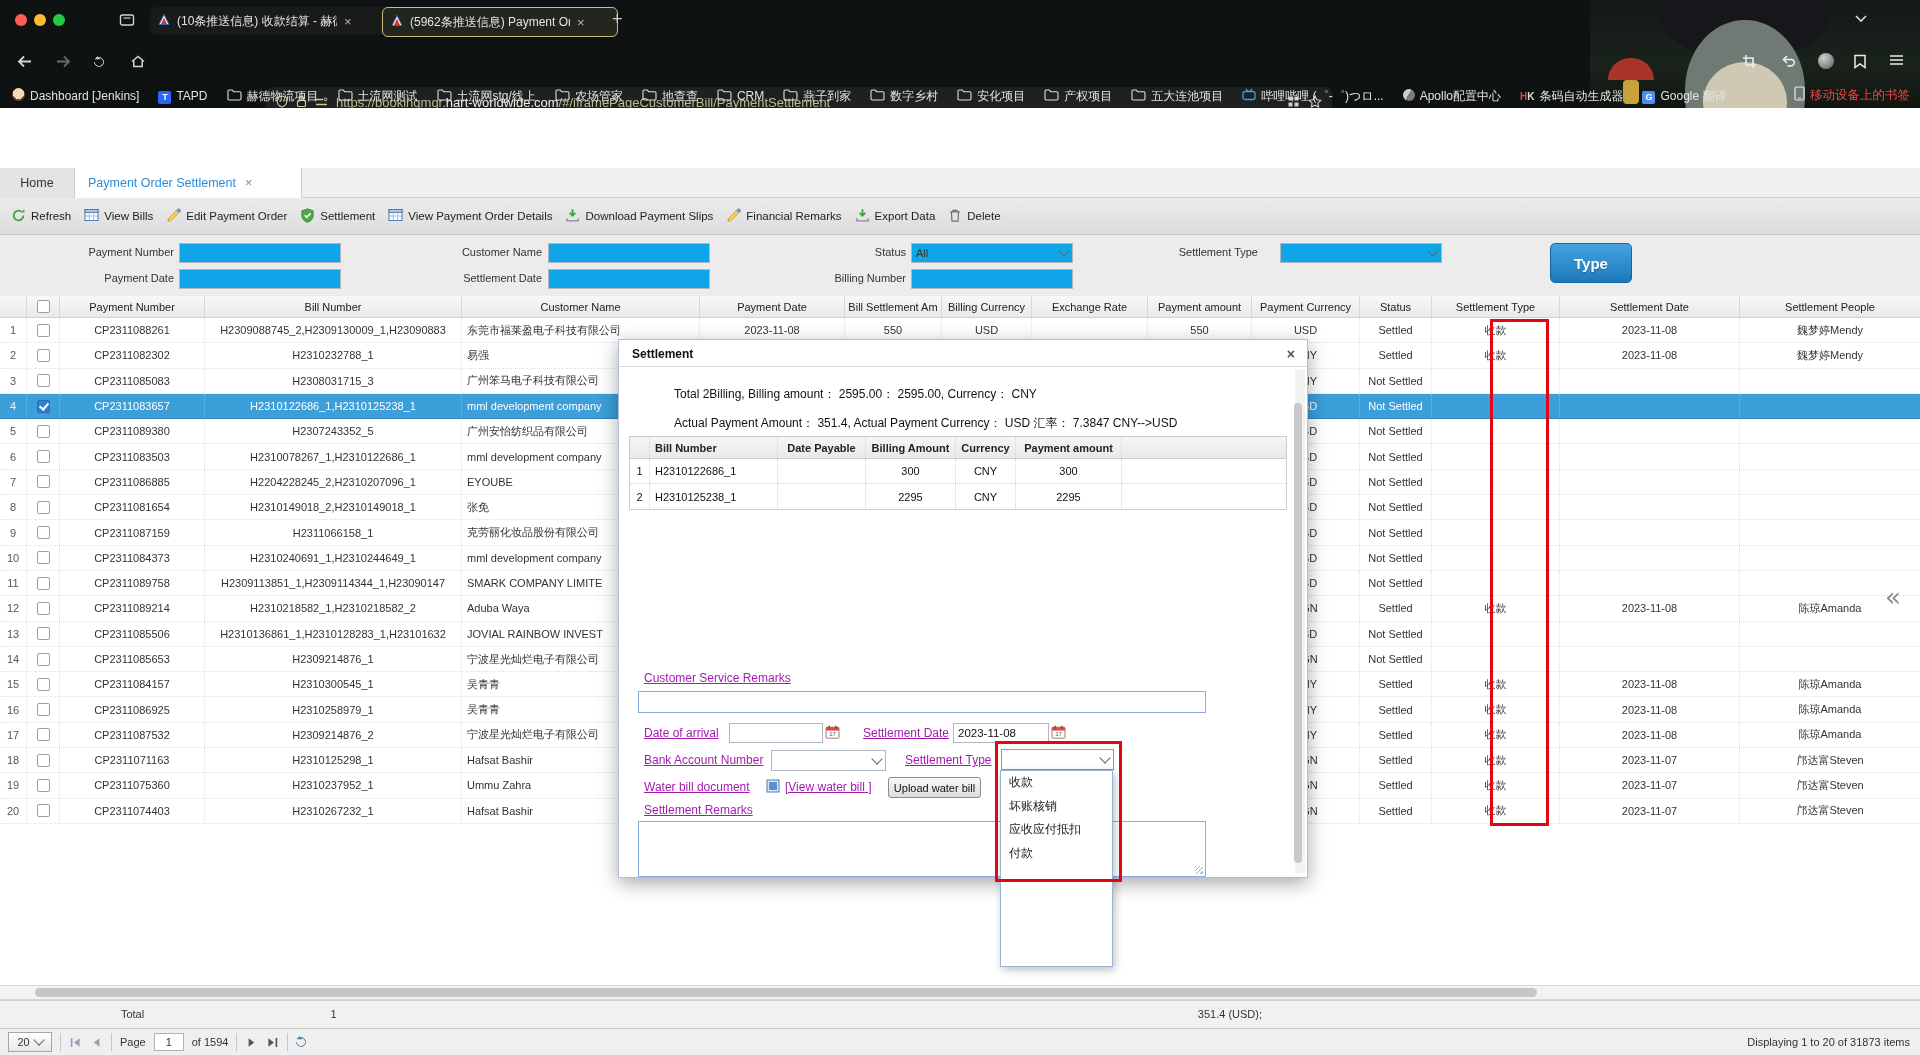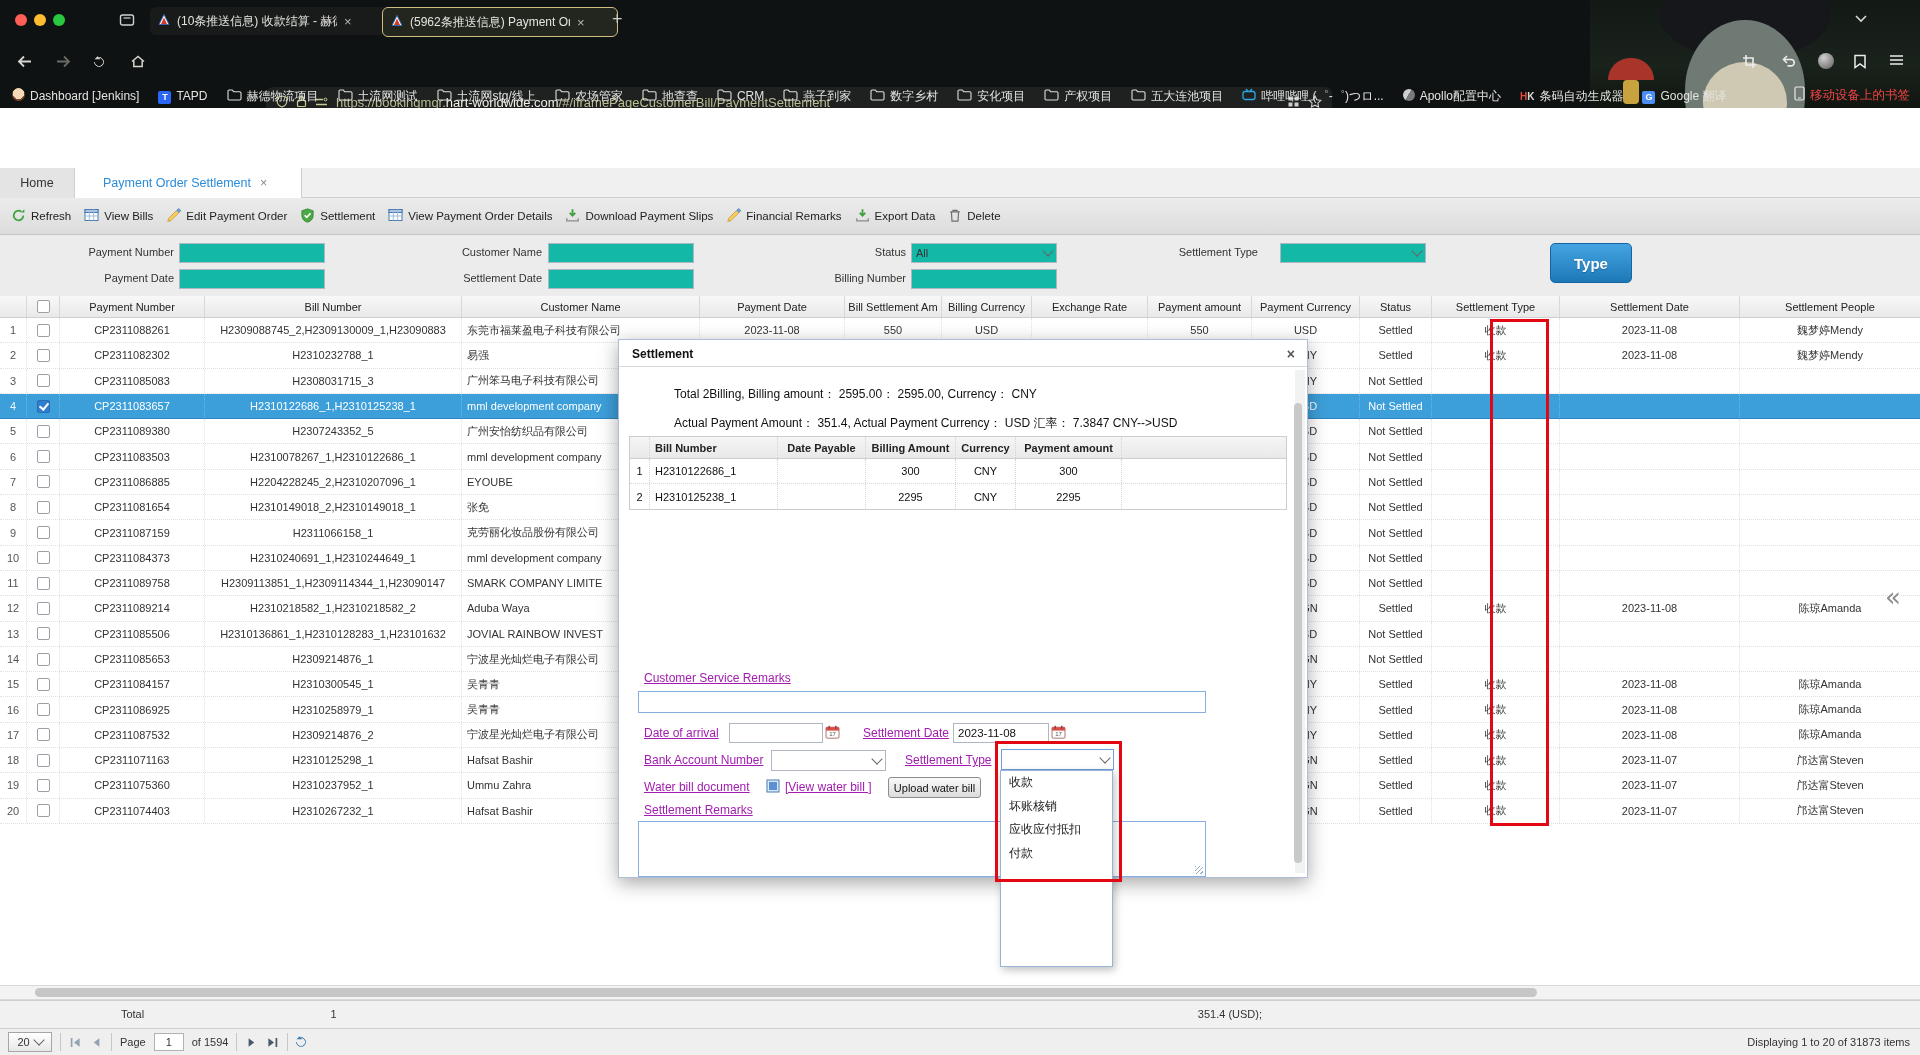--- a/index.html
+++ b/index.html
@@ -50,30 +50,30 @@
   #badge{position:absolute;left:1672px;top:116px;background:#f23c3c;color:#fff;font-size:10px;font-weight:bold;
     border-radius:9px;padding:2px 6px;}
   #user{position:absolute;left:1716px;top:133px;font-size:13px;color:#333;white-space:nowrap;}
   #lang{position:absolute;left:1845px;top:126px;width:58px;height:29px;border:1px solid #9a9a9a;border-radius:3px;
     background:#fff;font-size:13px;color:#333;display:flex;align-items:center;justify-content:center;box-sizing:border-box;}
   
   #strip{position:absolute;top:168px;left:0;width:1920px;height:30px;background:#f0f0f0;border-bottom:1px solid #cfcfcf;box-sizing:border-box;}
   #tab-home{position:absolute;left:0;top:0;width:75px;height:30px;background:#e4e4e4;border-right:1px solid #cfcfcf;
     display:flex;align-items:center;justify-content:center;font-size:12.5px;color:#333;box-sizing:border-box;}
   #tab-pos{position:absolute;left:75px;top:0;width:227px;height:30px;background:#fff;border-right:1px solid #cfcfcf;
-    display:flex;align-items:center;padding:0 10px 0 28px;gap:9px;font-size:12.5px;color:#2a8cdb;box-sizing:border-box;}
+    display:flex;align-items:center;padding:0 10px 0 13px;gap:9px;font-size:12.5px;color:#2a8cdb;box-sizing:border-box;}
   #tab-pos .tx{color:#8a8a8a;}
   
   #tb{position:absolute;top:198px;left:0;width:1920px;height:37px;background:linear-gradient(#ececec,#dcdcdc);
     border-bottom:1px solid #c6c6c6;display:flex;align-items:center;padding-left:11px;gap:13px;box-sizing:border-box;}
   .tbb{display:flex;align-items:center;gap:5px;font-size:11.5px;color:#222;white-space:nowrap;}
   
   #flt{position:absolute;top:235px;left:0;width:1920px;height:61px;background:#ececec;}
   .flabel{position:absolute;width:144px;text-align:right;font-size:11px;color:#333;}
-  .finput{position:absolute;width:146px;height:20px;background:#14b8a6;border:1px solid #aeb6c2;box-sizing:border-box;
+  .finput{position:absolute;width:162px;height:20px;background:#0ea5e9;border:1px solid #aeb6c2;box-sizing:border-box;
     font-size:11px;padding:0 4px;display:flex;align-items:center;}
   .fsel .chev{margin-left:auto;}
   #query{position:absolute;left:1550px;top:8px;width:82px;height:40px;border-radius:5px;
     background:linear-gradient(#45a4e2,#1e78b8);border:1px solid #1565a0;color:#fff;font-weight:bold;font-size:15px;
     display:flex;align-items:center;justify-content:center;box-sizing:border-box;text-shadow:0 1px 1px rgba(0,0,0,.25);}
   
   #grid{position:absolute;top:296px;left:0;width:1920px;height:689px;background:#fff;}
   #ghead{display:flex;height:22px;background:linear-gradient(#f8f8f8,#e9e9e9);border-bottom:1px solid #cfcfcf;
     font-size:11px;color:#222;box-sizing:border-box;}
   .hc{display:flex;align-items:center;justify-content:center;border-right:1px solid #d8d8d8;box-sizing:border-box;

